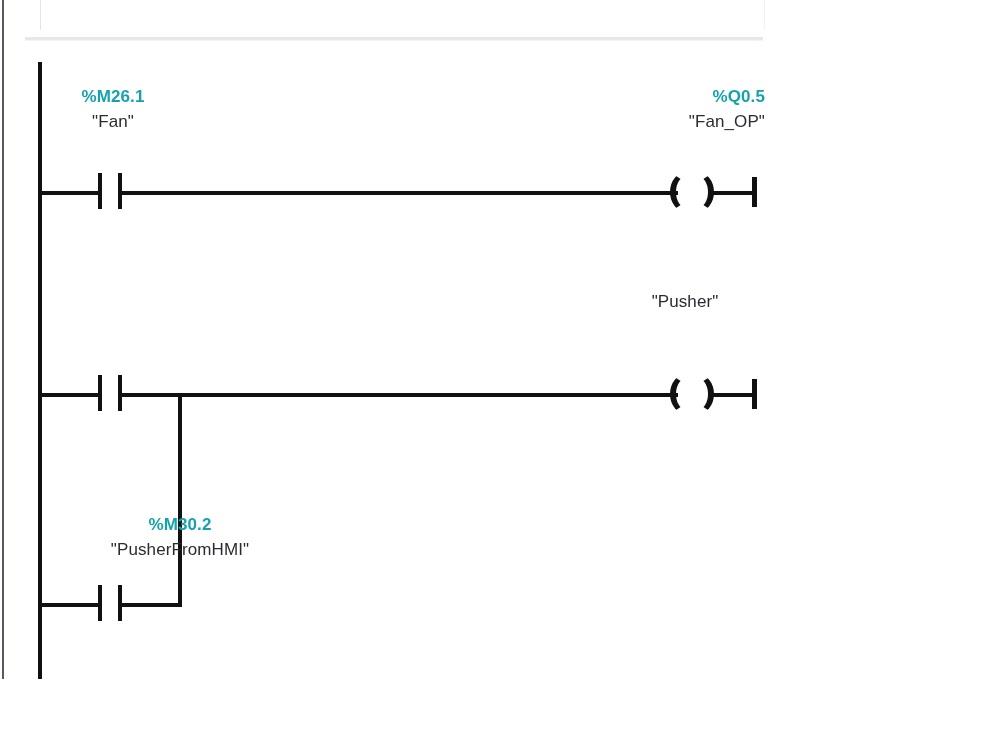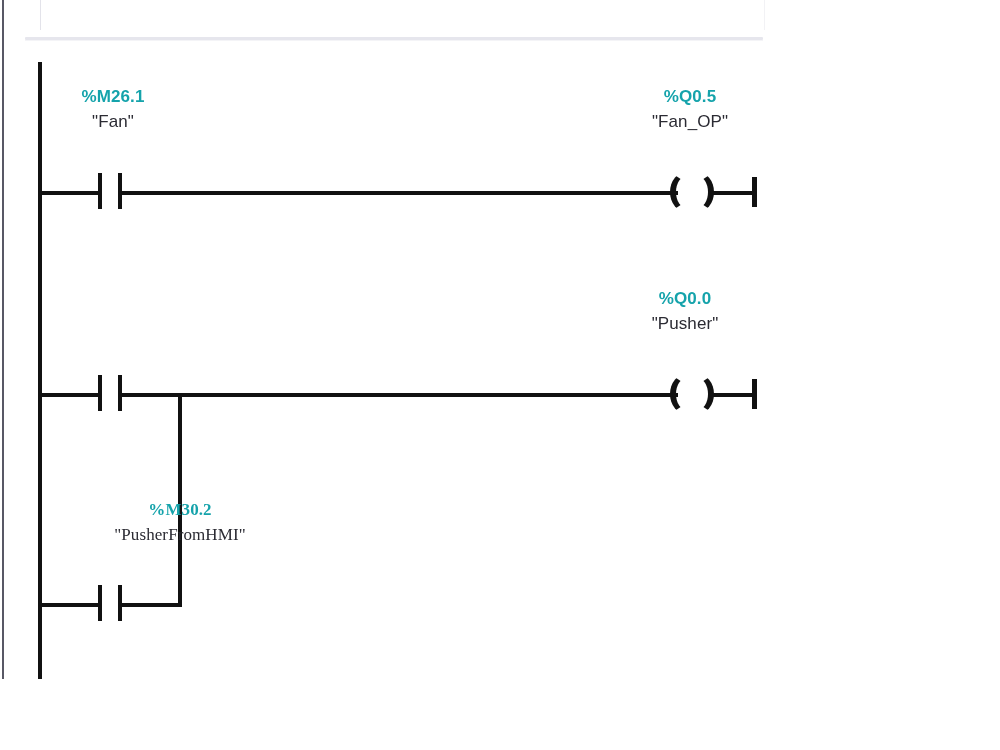--- a/index.html
+++ b/index.html
@@ -202,21 +202,21 @@
       <div class="paren right"></div>
     </div>
 
     <div class="wire-h" style="left:708px; top:191px; width:48px;"></div>
     <div class="terminator" style="left:752px; top:177px;"></div>
 
     <div class="operand" style="left:38px; top:86px; width:150px;">
       <span class="addr">%M26.1</span>
       <span class="symbol">"Fan"</span>
     </div>
-    <div class="operand" style="left:615px; top:86px; width:150px;">
+    <div class="operand" style="left:615px; top:86px; width:150px;text-align:right;">
       <span class="addr">%Q0.5</span>
       <span class="symbol">"Fan_OP"</span>
     </div>
 
     <div class="wire-h" style="left:38px; top:393px; width:60px;"></div>
 
     <div class="contact" style="left:84px; top:375px;">
       <div class="bar left"></div>
       <div class="bar right"></div>
     </div>
@@ -224,34 +224,33 @@
     <div class="wire-h" style="left:118px; top:393px; width:560px;"></div>
 
     <div class="coil" style="left:668px; top:374px;">
       <div class="paren left"></div>
       <div class="paren right"></div>
     </div>
     <div class="wire-h" style="left:708px; top:393px; width:48px;"></div>
     <div class="terminator" style="left:752px; top:379px;"></div>
 
     <div class="operand" style="left:610px; top:288px; width:150px;">
-      <span class="addr">%Q0.0</span>
       <span class="symbol">"Pusher"</span>
     </div>
 
     <div class="wire-v" style="left:178px; top:393px; height:214px;"></div>
 
     <div class="wire-h" style="left:38px; top:603px; width:60px;"></div>
 
     <div class="contact" style="left:84px; top:585px;">
       <div class="bar left"></div>
       <div class="bar right"></div>
     </div>
 
     <div class="wire-h" style="left:118px; top:603px; width:64px;"></div>
 
-    <div class="operand" style="left:35px; top:499px; width:290px;font-family:Liberation Serif, serif;">
+    <div class="operand" style="left:35px; top:514px; width:290px;">
       <span class="addr">%M30.2</span>
       <span class="symbol">"PusherFromHMI"</span>
     </div>
 
   </div>
 </div>
 
 </body></html>

